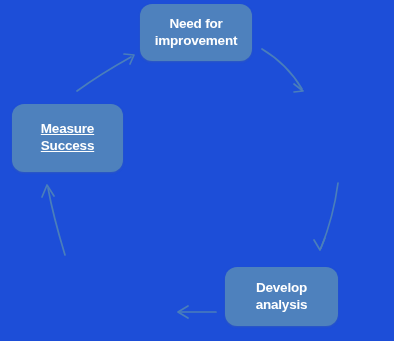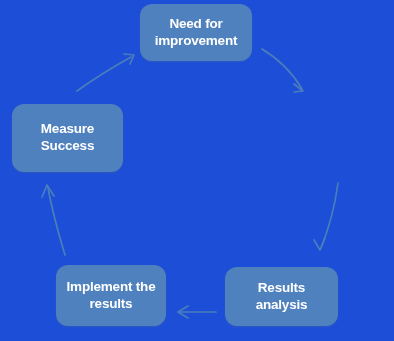--- a/index.html
+++ b/index.html
@@ -36,21 +36,21 @@
   }
   .node span {
     display: block;
     width: 100%;
     white-space: pre-line;
   }
   #n-need        { left: 140px; top: 4px;   width: 112px; height: 57px; }
   #n-develop     { left: 272px; top: 104px; width: 114px; height: 68px; }
   #n-results     { left: 225px; top: 267px; width: 113px; height: 59px; }
   #n-implement   { left: 56px;  top: 265px; width: 110px; height: 61px; }
-  #n-measure     { left: 12px;  top: 104px; width: 111px; height: 68px; }
+  #n-measure     { left: 12px;  top: 104px; width: 111px; height: 68px; text-decoration: underline; }
 
   #arrows {
     position: absolute;
     left: 0; top: 0;
     width: 394px;
     height: 341px;
     pointer-events: none;
   }
   .arrow-path {
     fill: none;
@@ -99,26 +99,22 @@
     </g>
   </svg>
 
   <div class="node" id="n-need">
     <span>Need for
 improvement</span>
   </div>
 
 
   <div class="node" id="n-results">
-    <span>Results analysis</span>
+    <span>Develop analysis</span>
   </div>
 
-  <div class="node" id="n-implement">
-    <span>Implement the
-results</span>
-  </div>
 
   <div class="node" id="n-measure">
     <span>Measure
 Success</span>
   </div>
 
 </div>
 
 </body></html>

